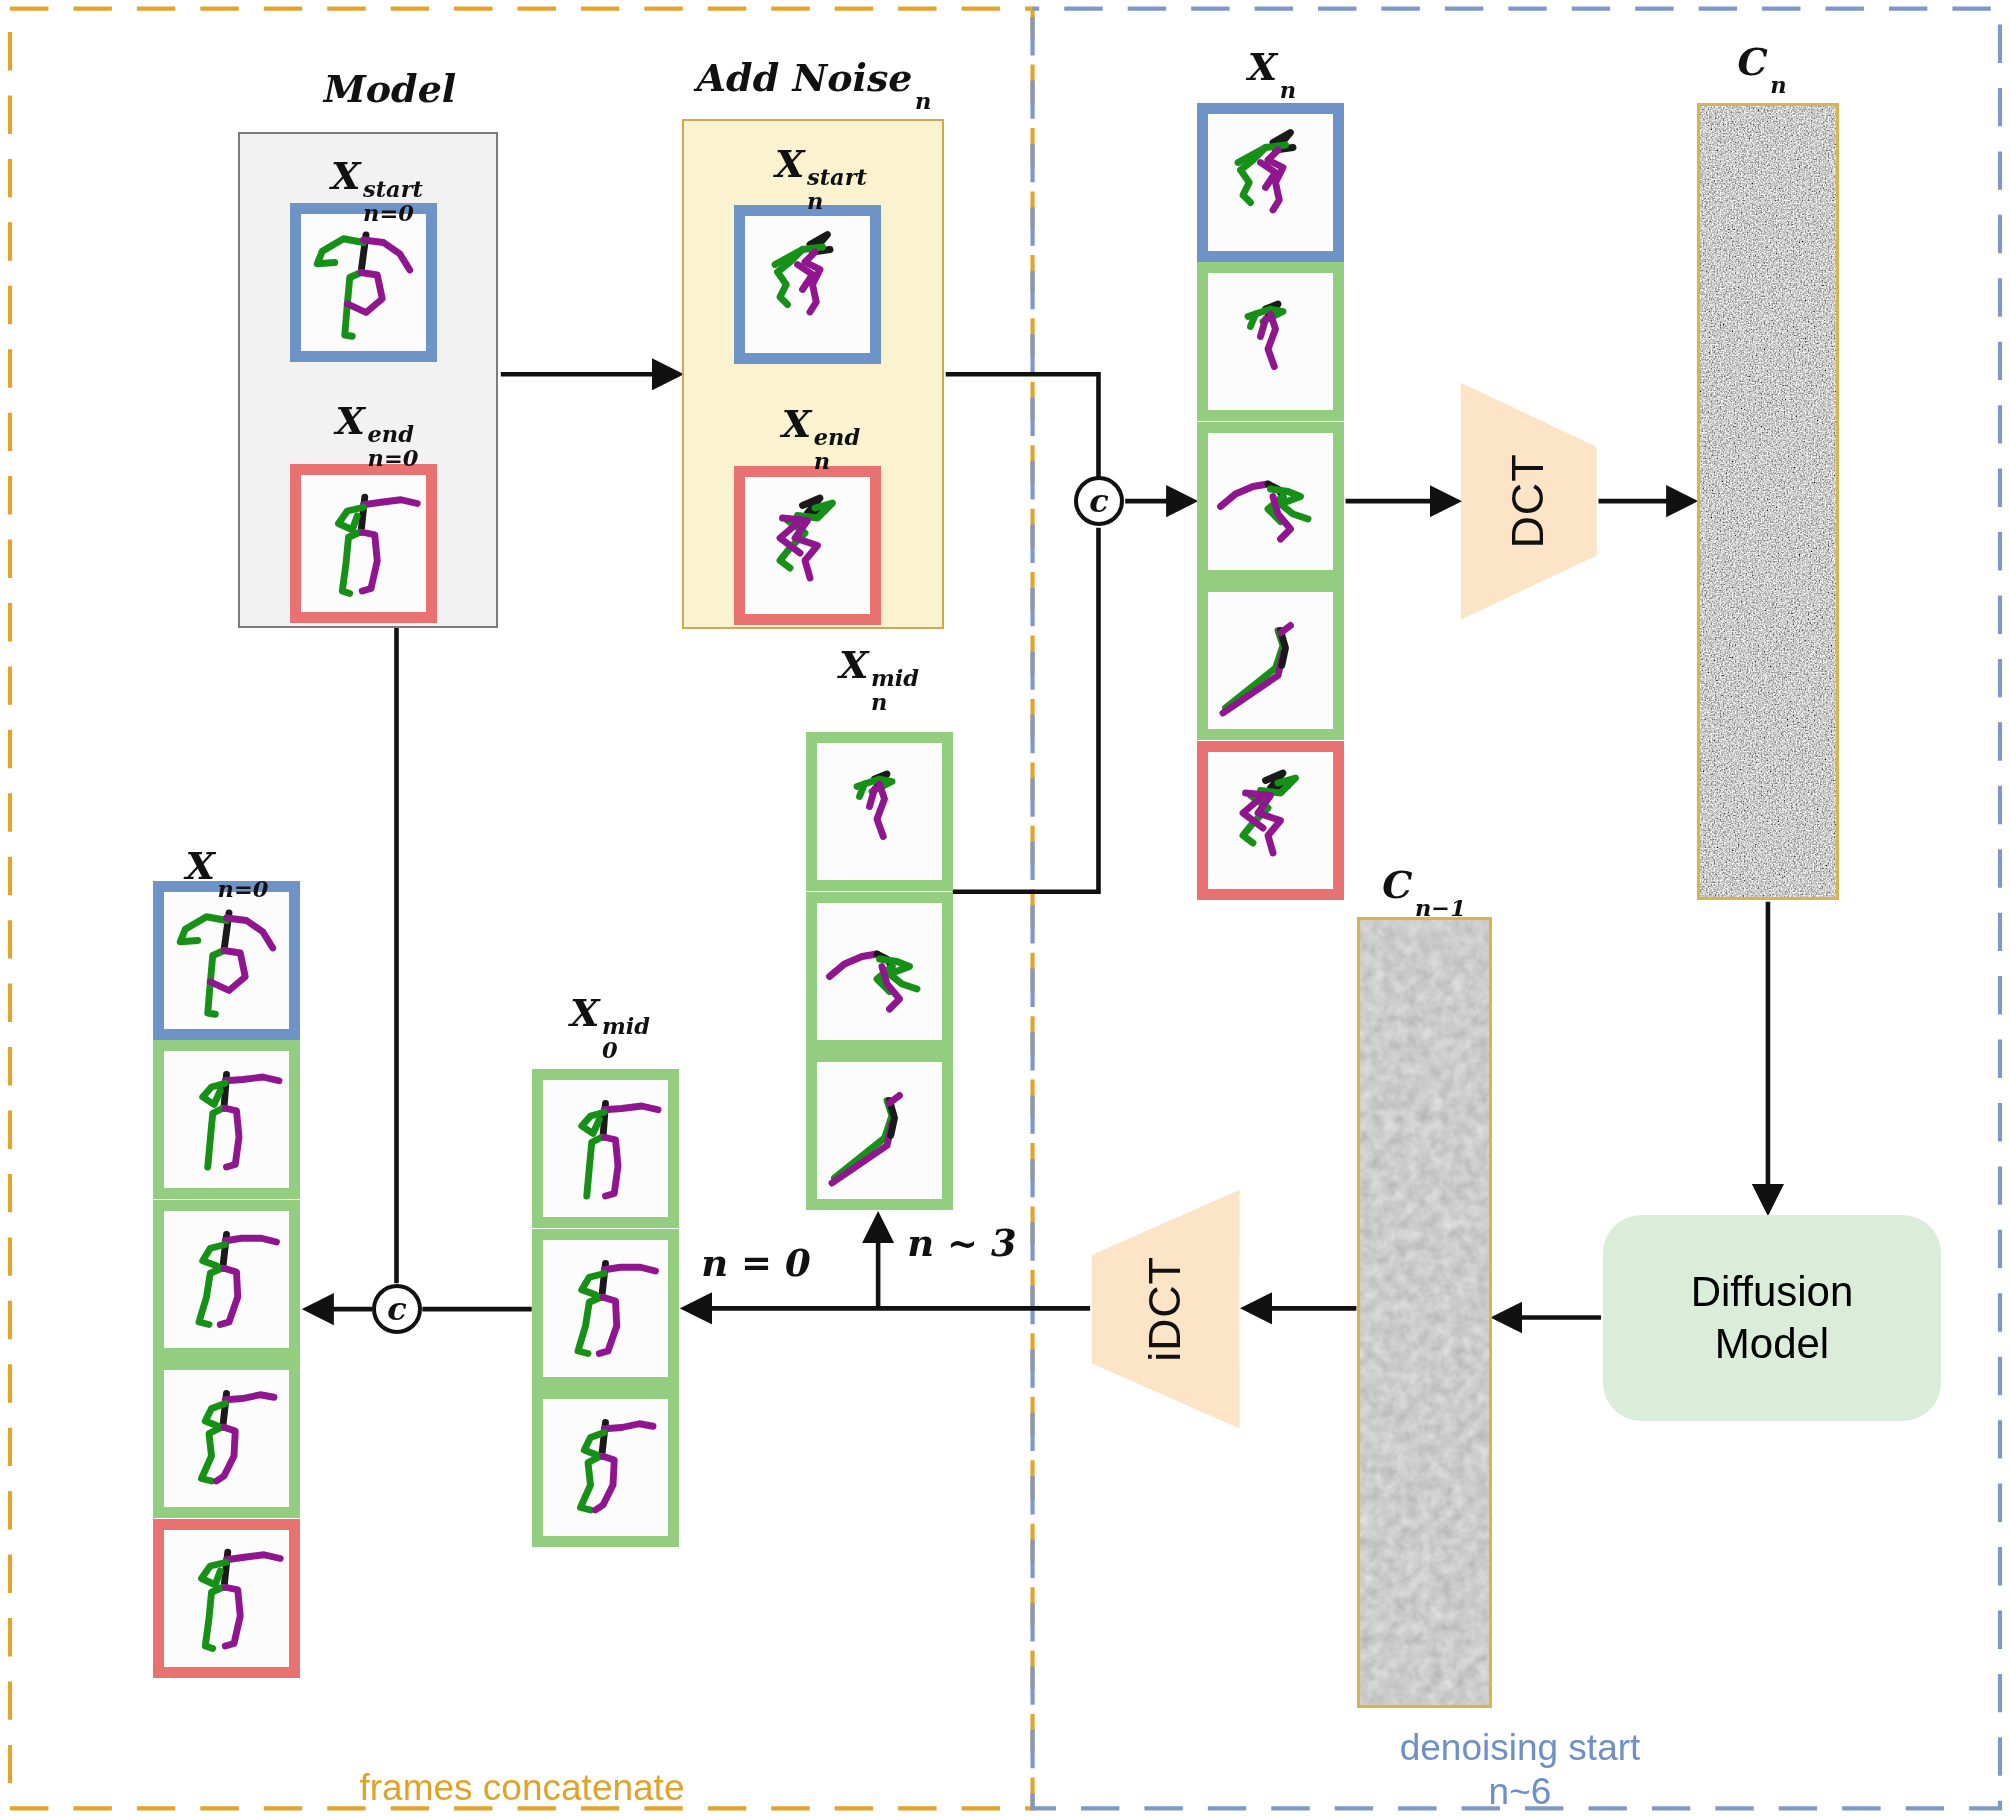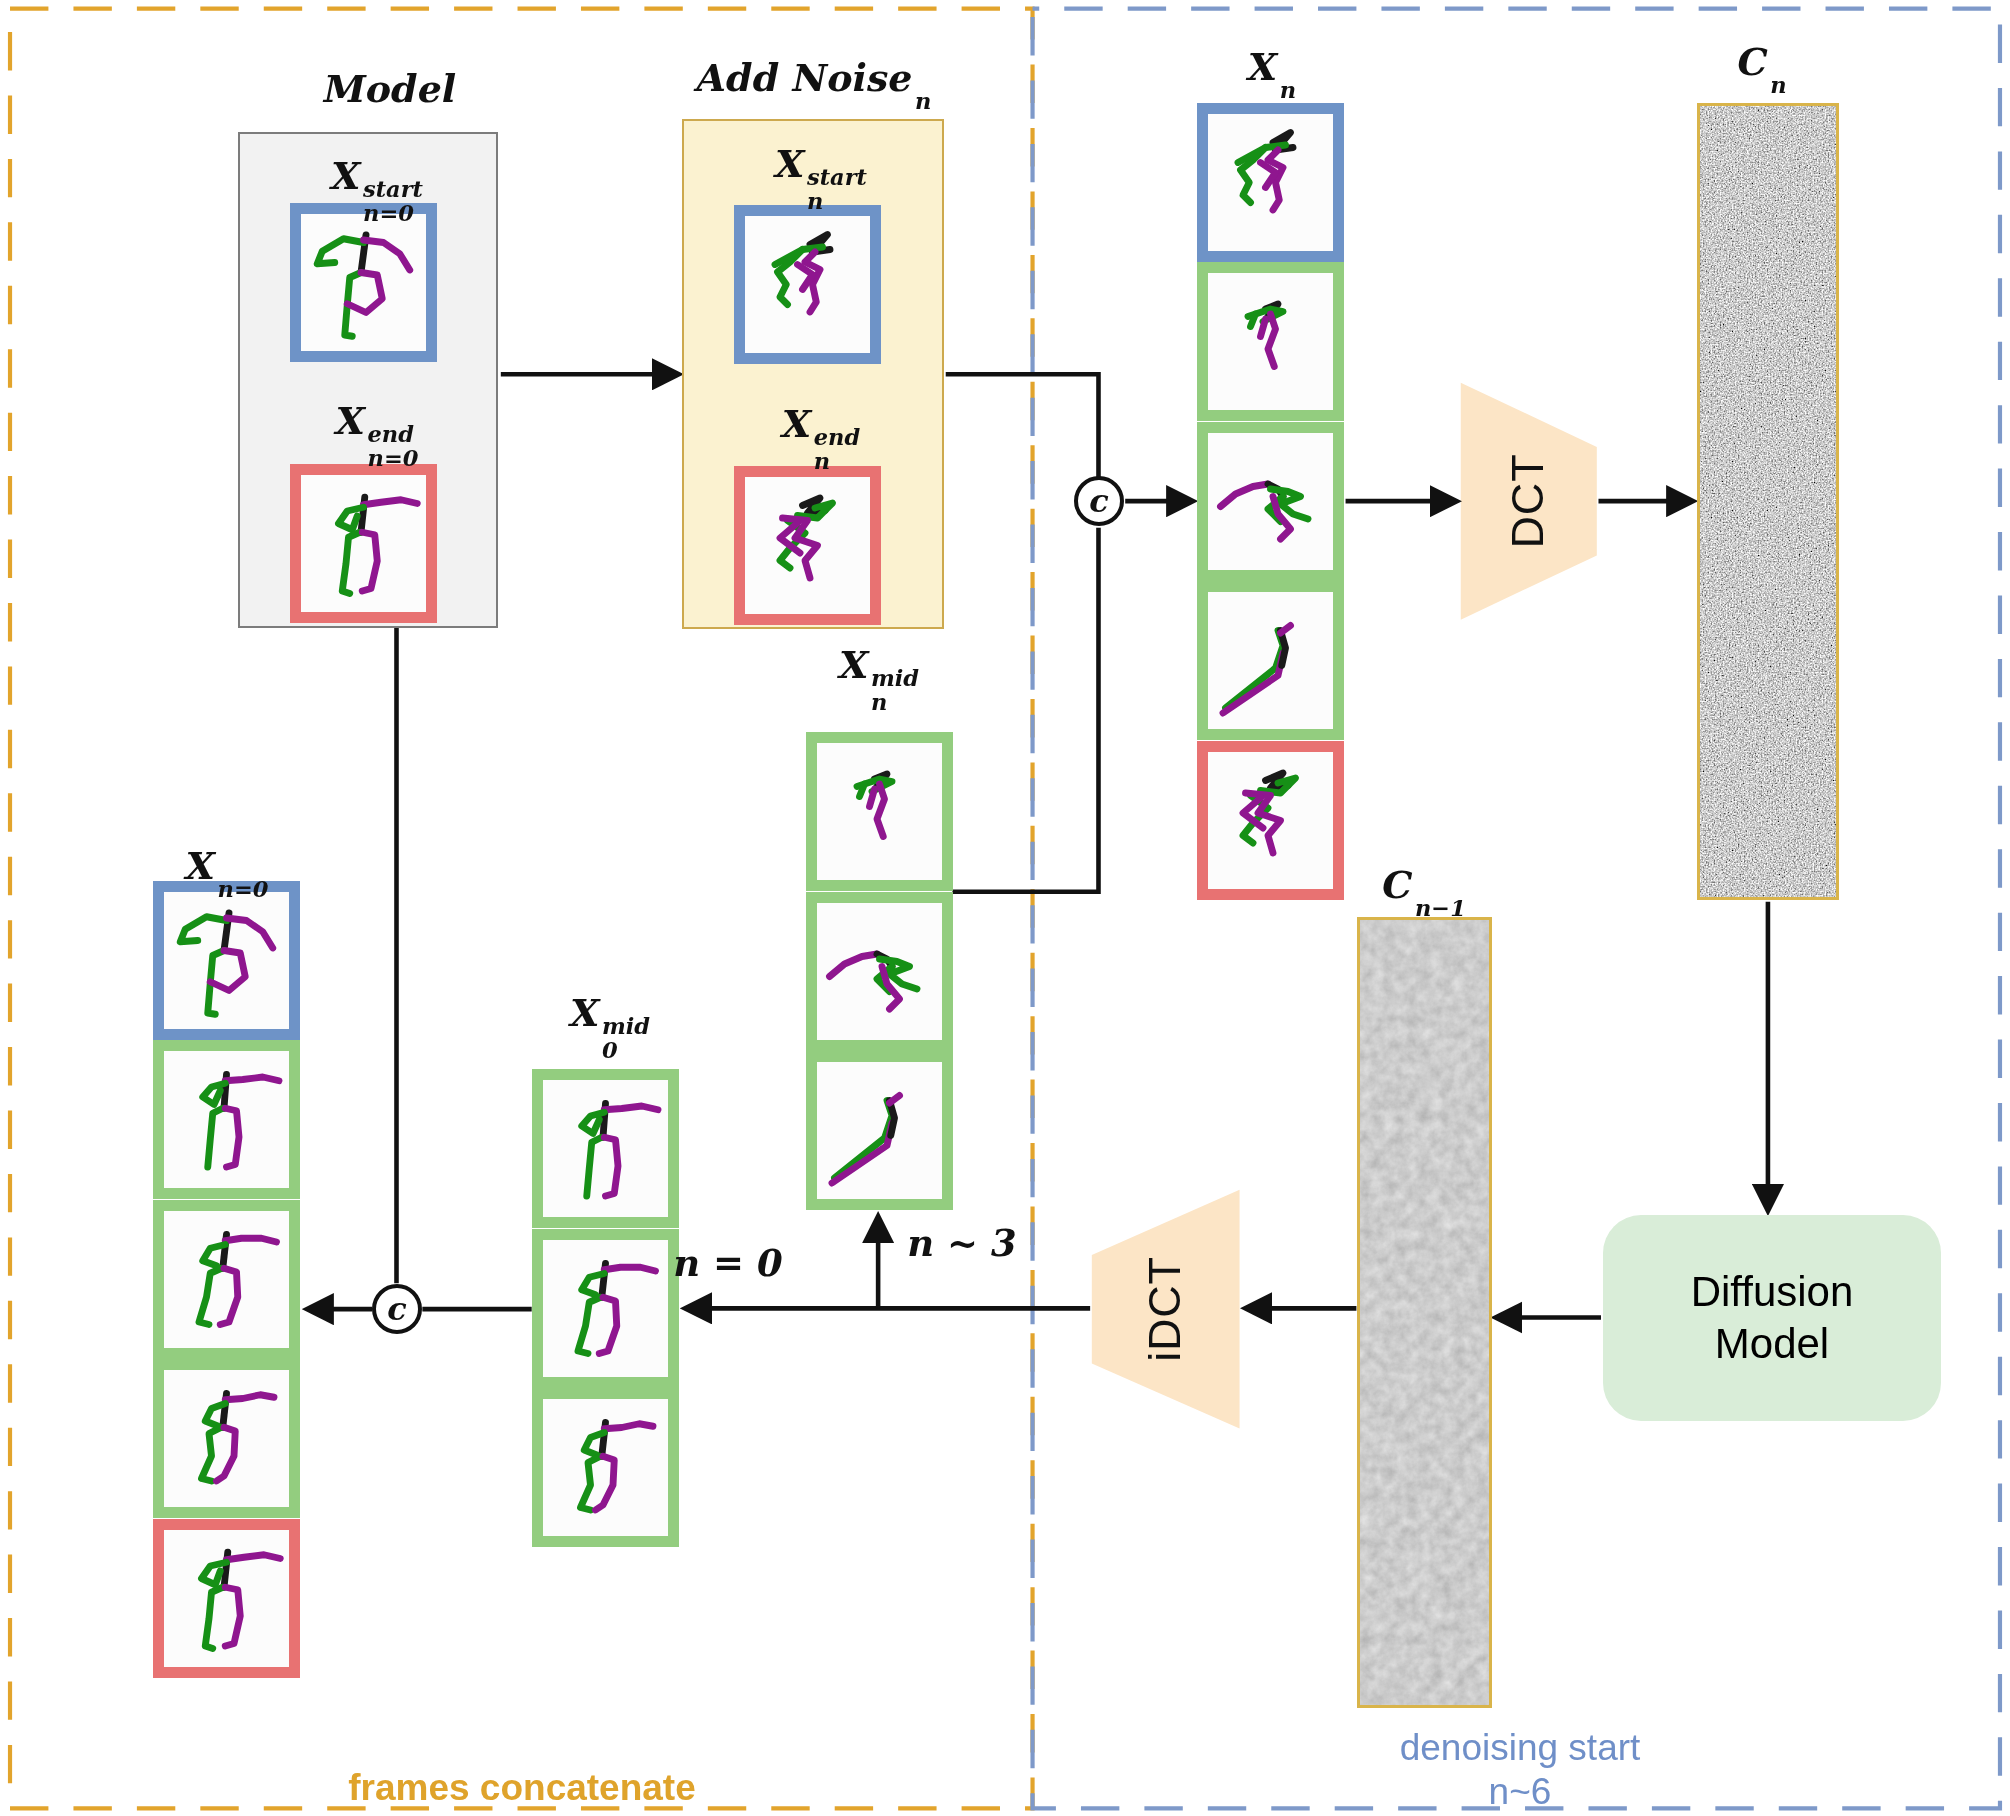--- a/index.html
+++ b/index.html
@@ -175,24 +175,24 @@
         <span class="msup">mid</span>
         <span class="msub">0</span>
       </span>
   </div>
   <div class="mlabel" style="left:227px;top:867px;">
     <span class="mbase">X</span><span class="ss sub-only">
         <span class="msub">n=0</span>
       </span>
   </div>
 
-  <div class="mlabel plain" style="left:728px;top:1263px;">n = 0</div>
+  <div class="mlabel plain" style="left:756px;top:1263px;">n = 0</div>
   <div class="mlabel plain" style="left:962px;top:1243px;">n ~ 3</div>
 
-  <div class="caption" style="left: 522px; top: 1788px; color: rgb(223, 163, 43); font-weight: bold;">frames concatenate</div>
+  <div class="caption" style="left: 522px; top: 1788px; color: rgb(223, 163, 43);">frames concatenate</div>
   <div class="caption" style="left: 1520px; top: 1770px; color: rgb(111, 143, 200);">
     <span>denoising start</span><br>
     <span>n~6</span>
   </div>
 
 <div class="frame" style="left: 290px; top: 203px; border-color: rgb(110, 147, 199);">
       <svg viewBox="0 0 100 100" preserveAspectRatio="xMidYMid meet">
         <polyline points="52,12 48,42" stroke="#1A1A1A"></polyline>
         <polyline points="50,18 34,15 17,25 13,35 27,34" stroke="#169016"></polyline>
         <polyline points="50,16 66,18 79,27 87,40" stroke="#8F168F"></polyline>

